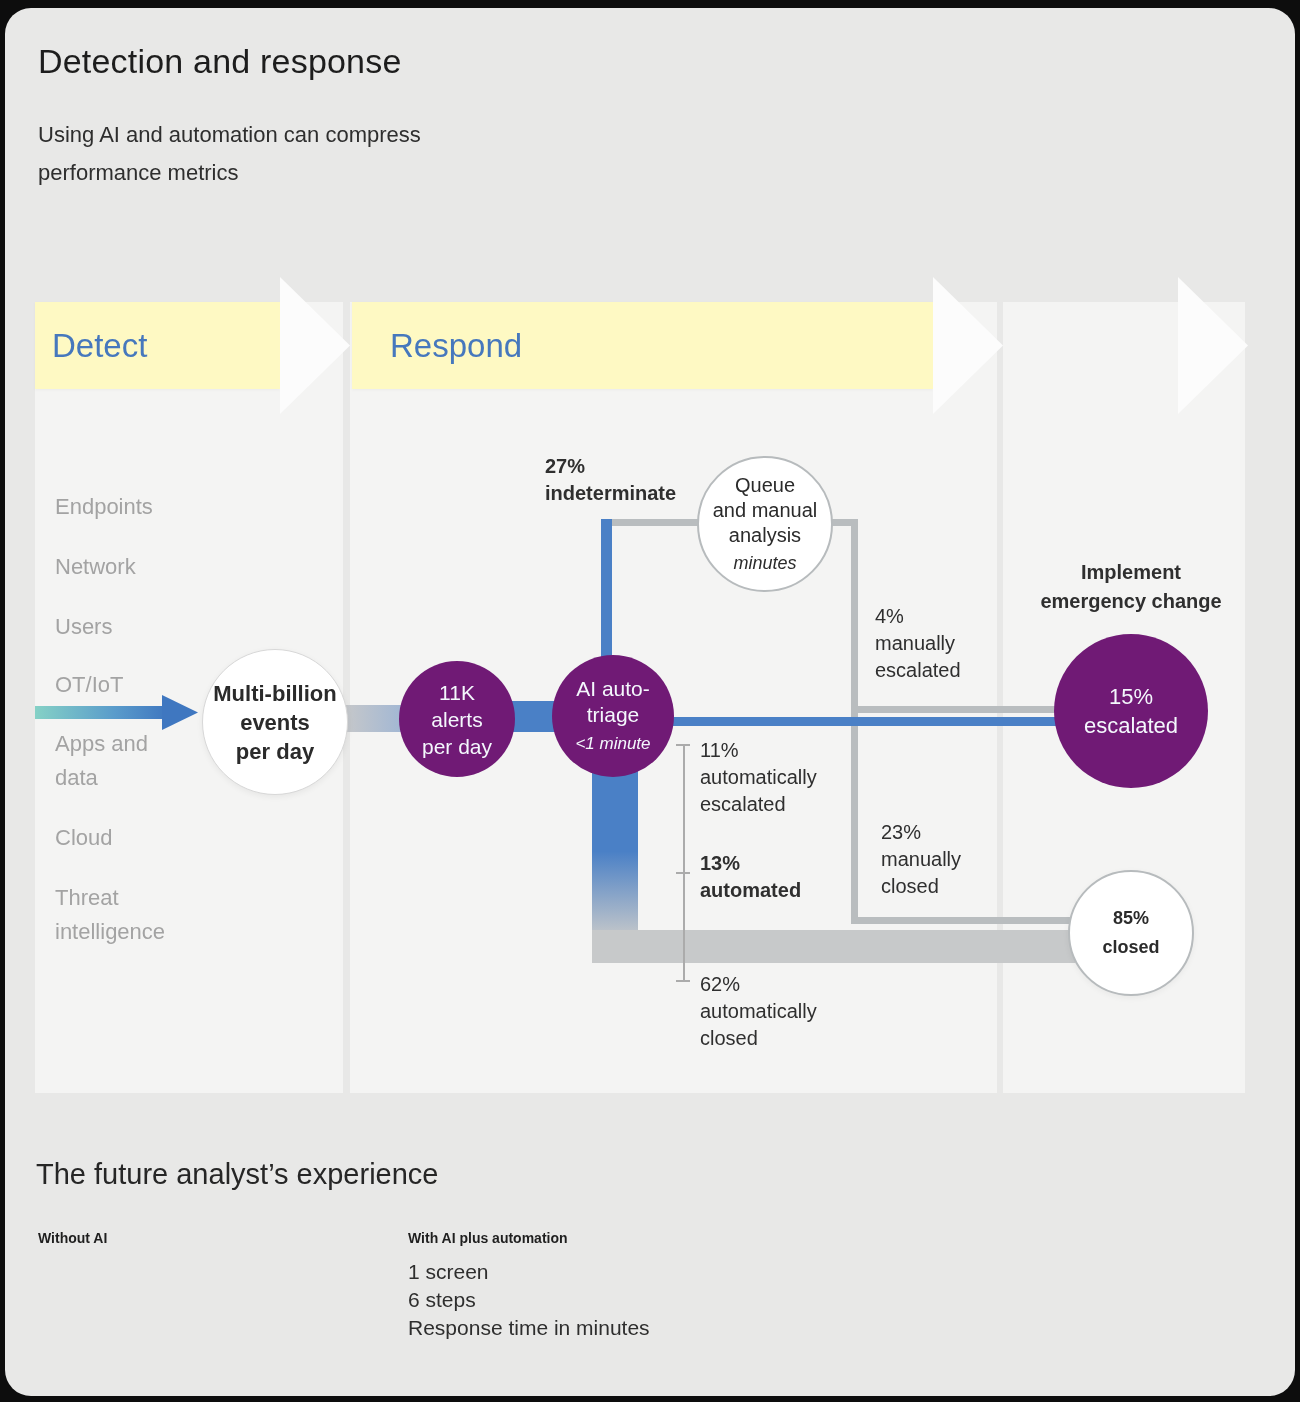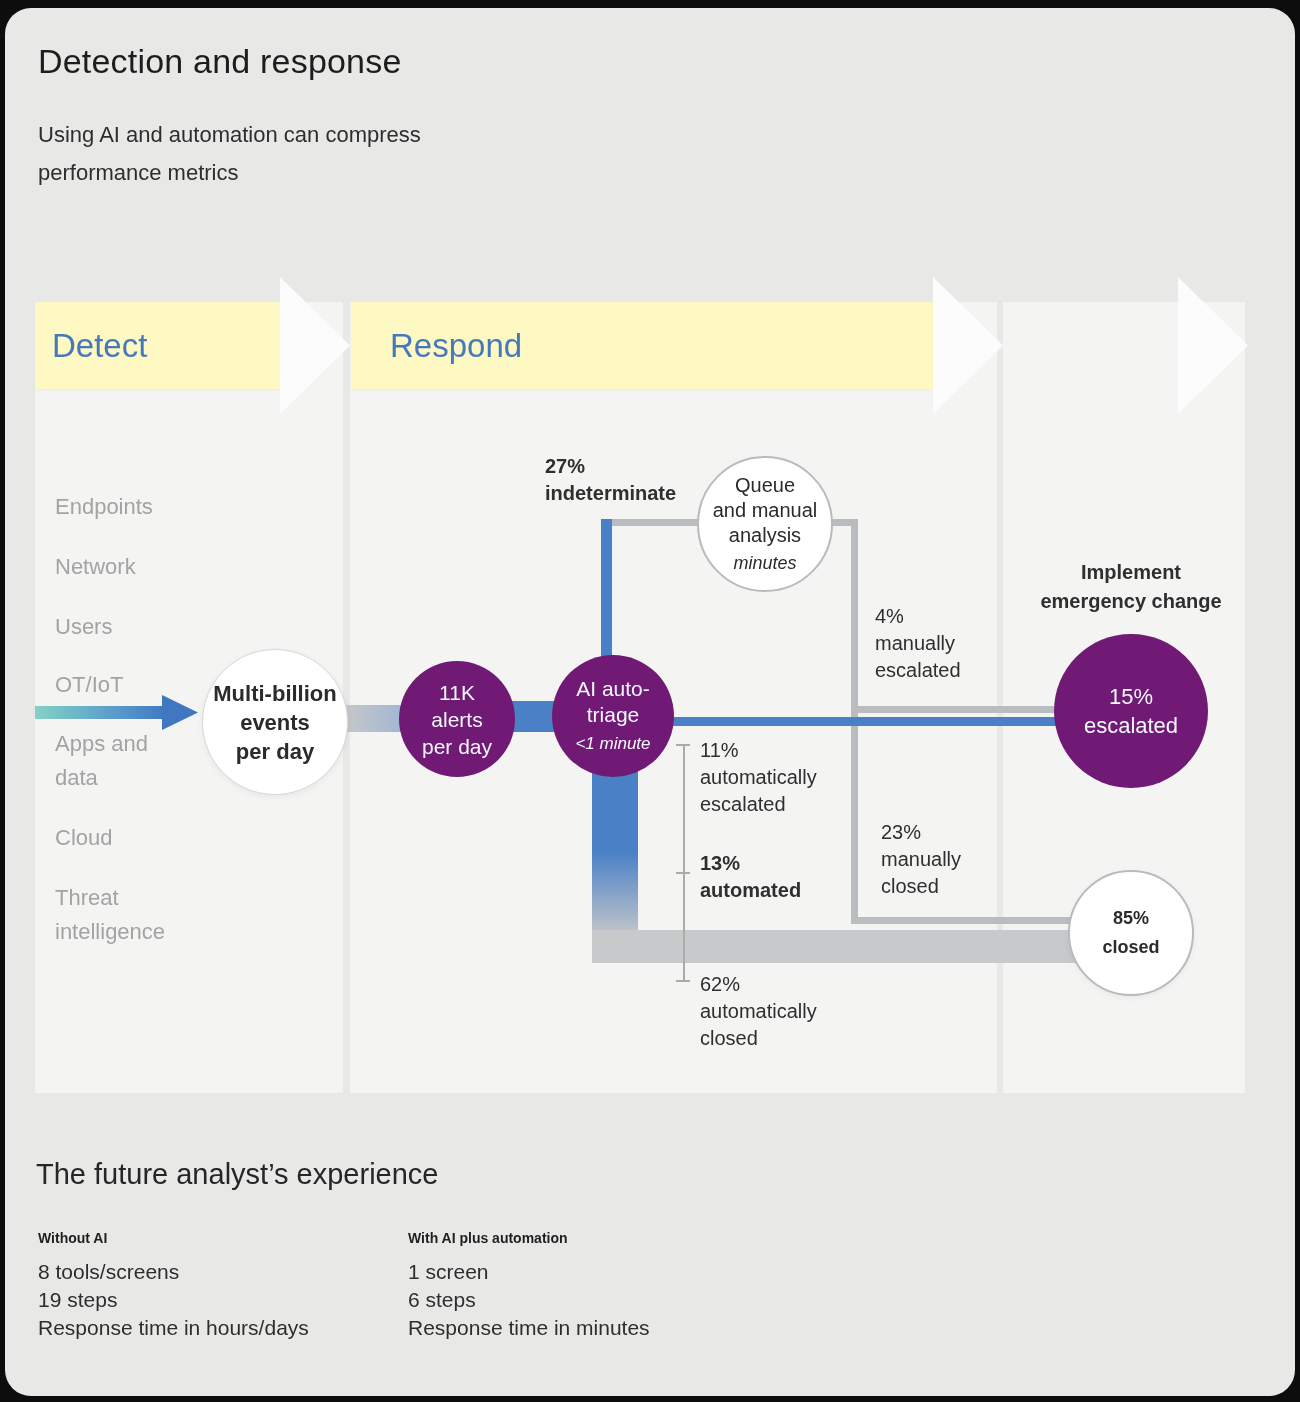--- a/index.html
+++ b/index.html
@@ -161,23 +161,20 @@
   <div class="abs flow-label pre" style="left:700px;top:971px;">62%
 automatically
 closed</div>
   <div class="abs flow-label pre semibold" style="left:1030px;top:558px;width:202px;text-align:center;line-height:29px;">Implement
 emergency change</div>
 
   <div class="abs future-heading">The future analyst’s experience</div>
 
   <div class="abs" style="left:38px;top:1230px;">
     <div class="col-title">Without AI</div>
-    <div class="col-items pre">8 tools/screens
-19 steps
-Response time in hours/days</div>
   </div>
 
   <div class="abs" style="left:408px;top:1230px;">
     <div class="col-title">With AI plus automation</div>
     <div class="col-items pre">1 screen
 6 steps
 Response time in minutes</div>
   </div>
 </div>
 

